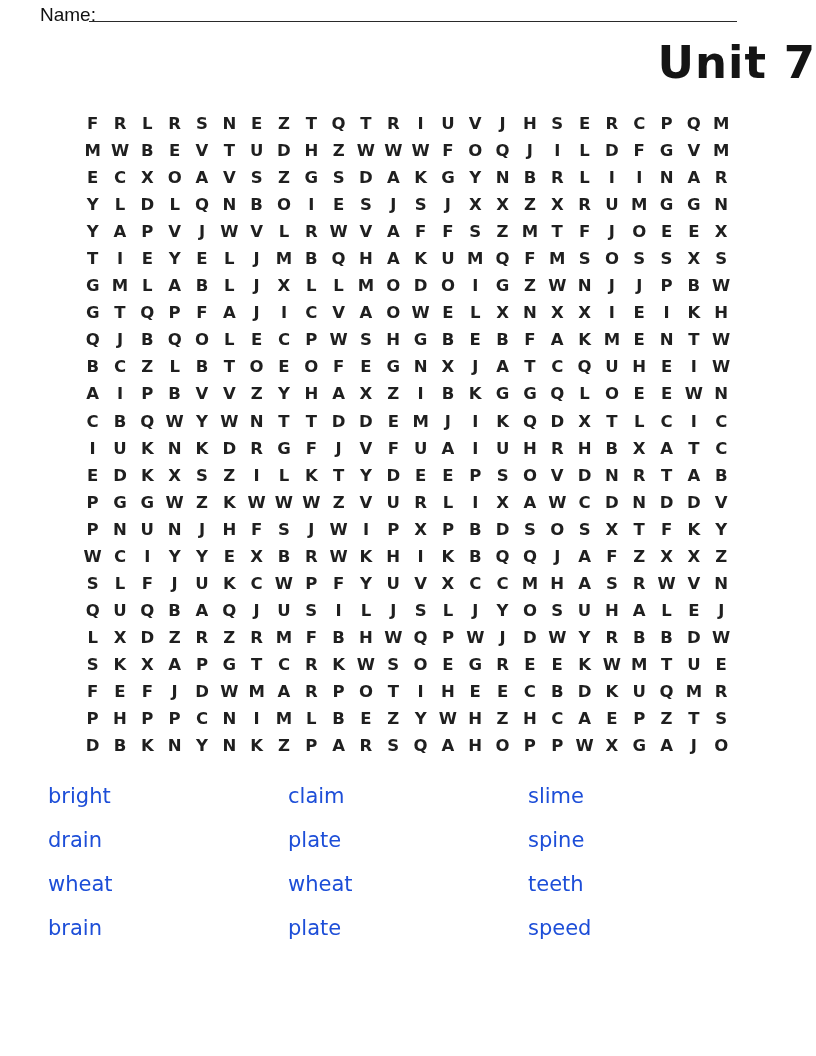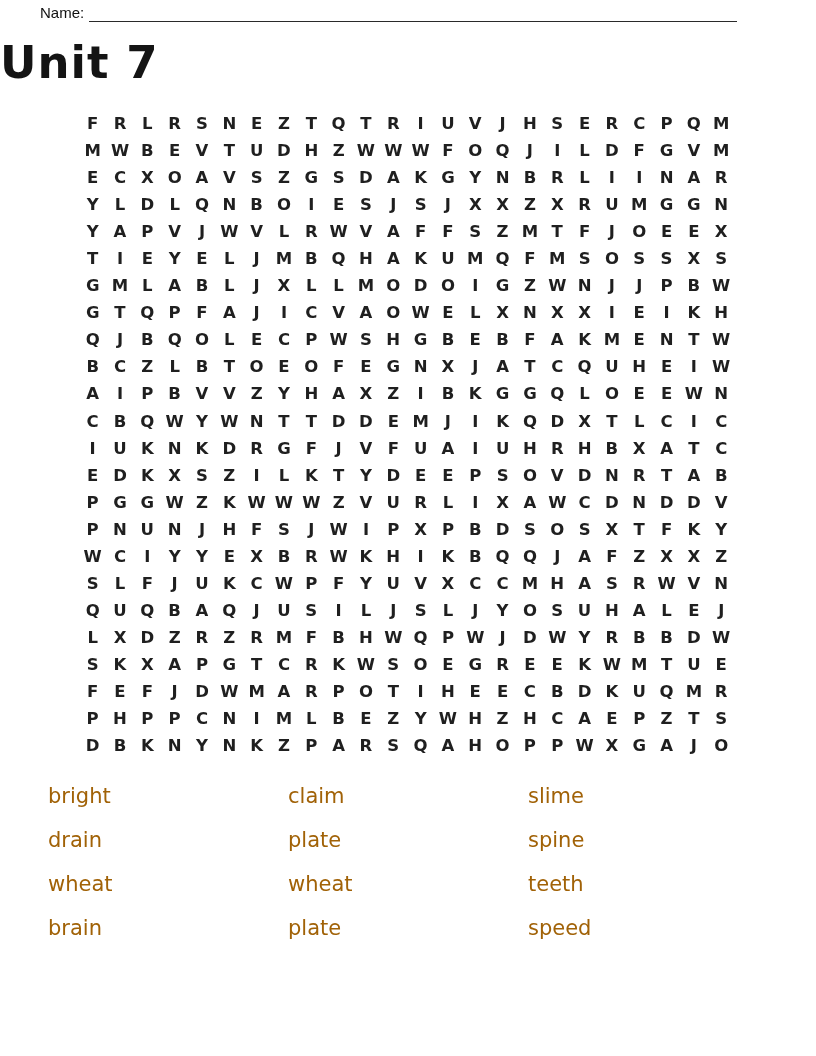--- a/index.html
+++ b/index.html
@@ -11,41 +11,41 @@
     color: #1b1b1b;
     overflow: hidden;
   }
   .name-row {
     position: absolute;
     left: 40px;
     top: 2px;
     width: 697px;
     height: 22px;
     font-family: "Liberation Sans", sans-serif;
-    font-size: 15px;
+    font-size: 19px;
     color: #111;
   }
   .name-label {
     position: absolute;
     left: 0;
     top: 2px;
   }
   .name-line {
     position: absolute;
     left: 49px;
     right: 0;
     top: 19px;
     border-bottom: 1.6px solid #2a2a2a;
   }
   .page-title {
     position: absolute;
     left: 0;
     top: 36px;
     width: 816px;
-    text-align: left;
+    text-align: right;
     font-size: 45px;
     font-weight: 600;
     letter-spacing: 1px;
     color: #141414;
   }
   .ws-grid {
     position: absolute;
     left: 79px;
     top: 110px;
     display: grid;
@@ -66,21 +66,21 @@
     top: 774px;
     display: grid;
     grid-auto-flow: column;
     grid-template-rows: repeat(4, 44px);
     grid-template-columns: 240px 240px 240px;
   }
   .word-list .word {
     font-size: 21px;
     font-weight: 500;
     line-height: 44px;
-    color: #a16207;
+    color: #1d4ed8;
   }
 </style>
 </head>
 <body>
 
 <div class="name-row">
   <span class="name-label">Name:</span>
   <span class="name-line"></span>
 </div>
 

